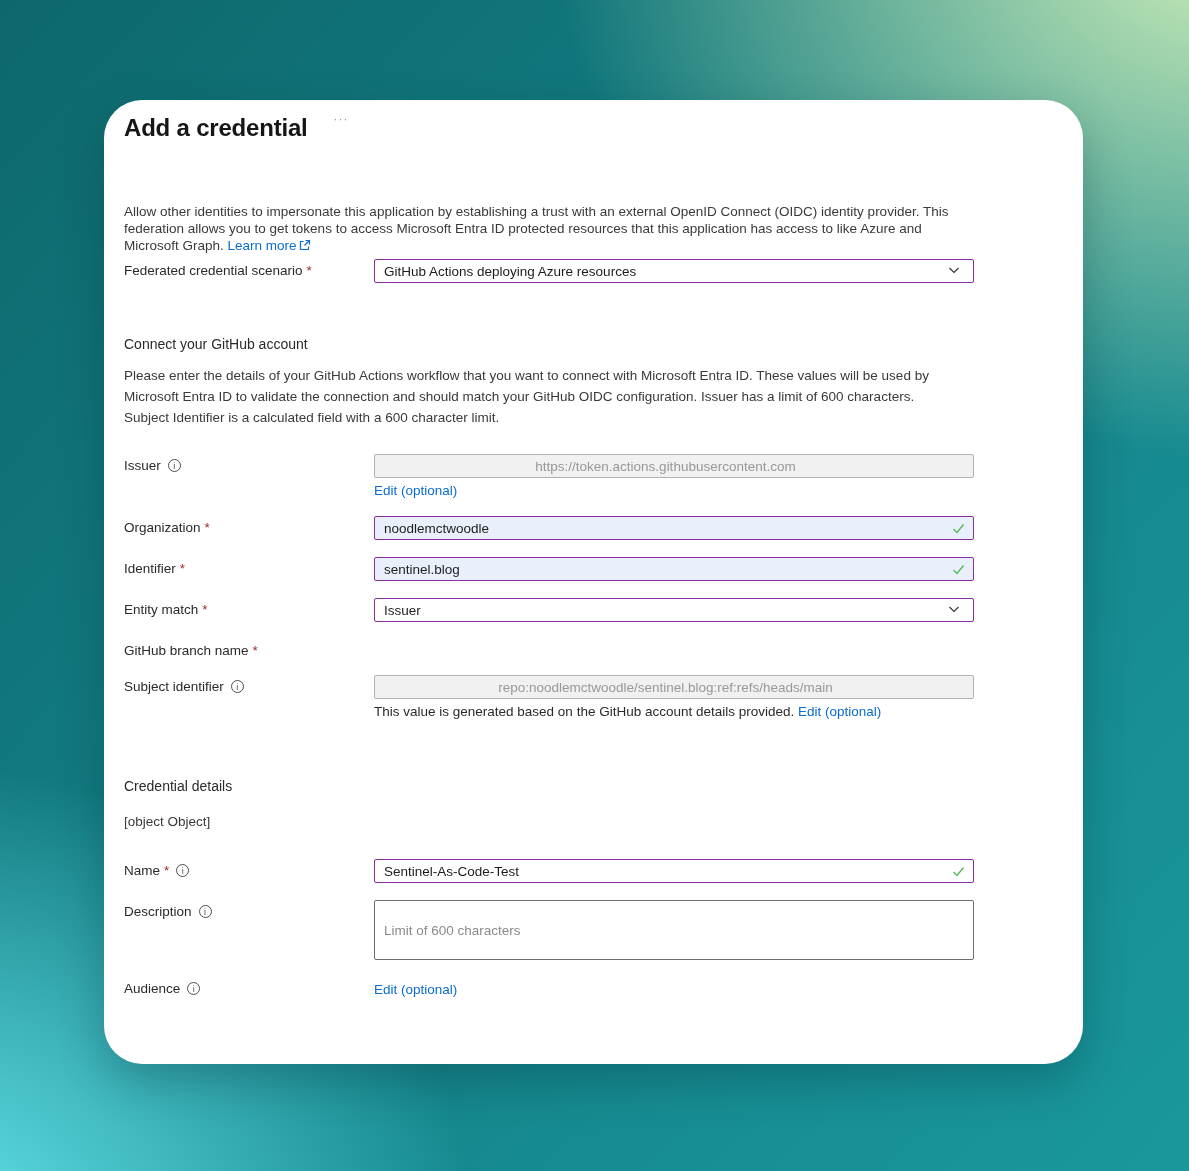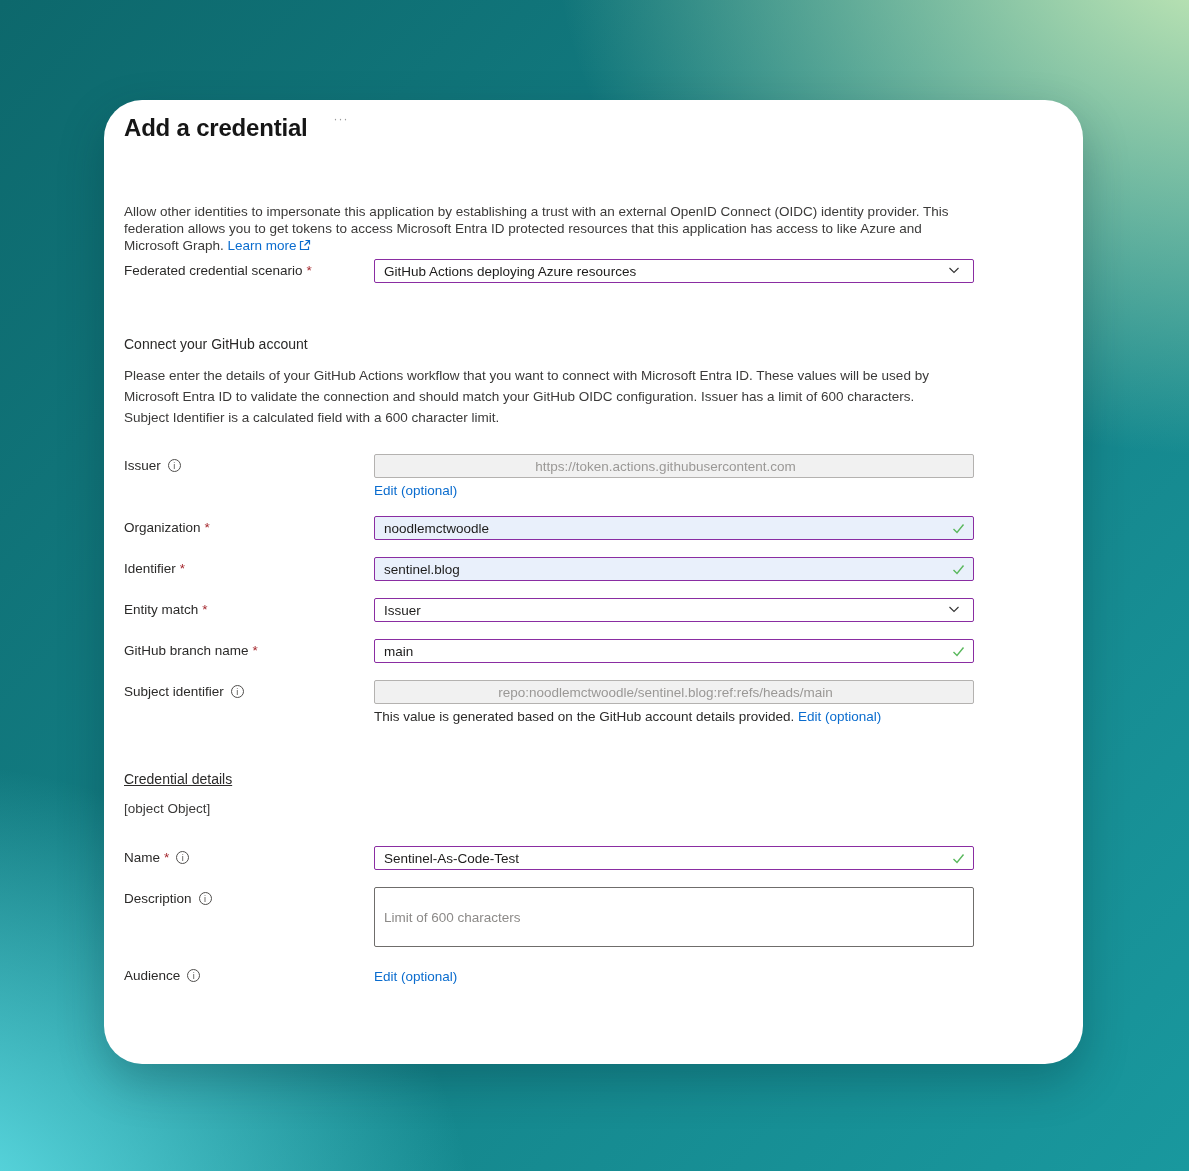--- a/index.html
+++ b/index.html
@@ -47,22 +47,22 @@
   .combo { cursor:pointer; justify-content:space-between; }
   .combo .chevron { margin-right:-14px; }
   input.control { display:block; }
   .check-icon { position:absolute; right:8px; top:5px; }
   .edit-link { display:inline-block; margin-top:5px; font-size:13.5px; }
   .helper { margin-top:5px; font-size:13.5px; color:#2b2a29; width:620px; }
 
   .section-heading { margin-top:53px; font-size:14px; color:#2b2a29; }
   .section-desc { margin-top:13px; width:838px; font-size:13.5px; line-height:21px; color:#3b3a39; }
   .row-first { margin-top:26px; }
-  .section-heading-2 { margin-top:47px; font-size:14px; color:#2b2a29;text-decoration:underline; }
-  .section-desc-2 { margin-top:14px; font-size:13.5px; color:#3b3a39; }
+  .section-heading-2 { margin-top:59px; font-size:14px; color:#2b2a29; }
+  .section-desc-2 { margin-top:20px; font-size:13.5px; color:#3b3a39; }
   .row-name { margin-top:30px; }
   textarea.control { height:60px; padding-top:22px; resize:none; align-items:flex-start; border:1px solid #6f6d6b; }
   textarea.control::placeholder, input.control::placeholder { color:#8c8a88; }
 </style>
 </head>
 <body>
 
 <div class="card">
   <div class="card-inner">
 
@@ -144,26 +144,20 @@
               </svg></span>
         </div>
       </div>
     </div>
 
     <div class="form-row">
       <div class="label-col">
         <span>GitHub branch name</span>
         <span class="req">*</span>
       </div>
-      <div class="control-col">
-        <input class="control dirty" value="main" style="">
-        <span class="check-icon"><svg width="15" height="15" viewBox="0 0 15 15">
-              <path d="M2.5 8 L6 11.5 L12.5 3.5" fill="none" stroke="#59b85c" stroke-width="1.4"></path>
-            </svg></span>
-      </div>
     </div>
 
     <div class="form-row">
       <div class="label-col">
         <span>Subject identifier</span>
         <span class="info-icon">i</span>
       </div>
       <div class="control-col">
         <input class="control disabled" disabled="" value="repo:noodlemctwoodle/sentinel.blog:ref:refs/heads/main" style="">
         <div class="helper"><span>This value is generated based on the GitHub account details provided. </span><a class="link">Edit (optional)</a></div>

